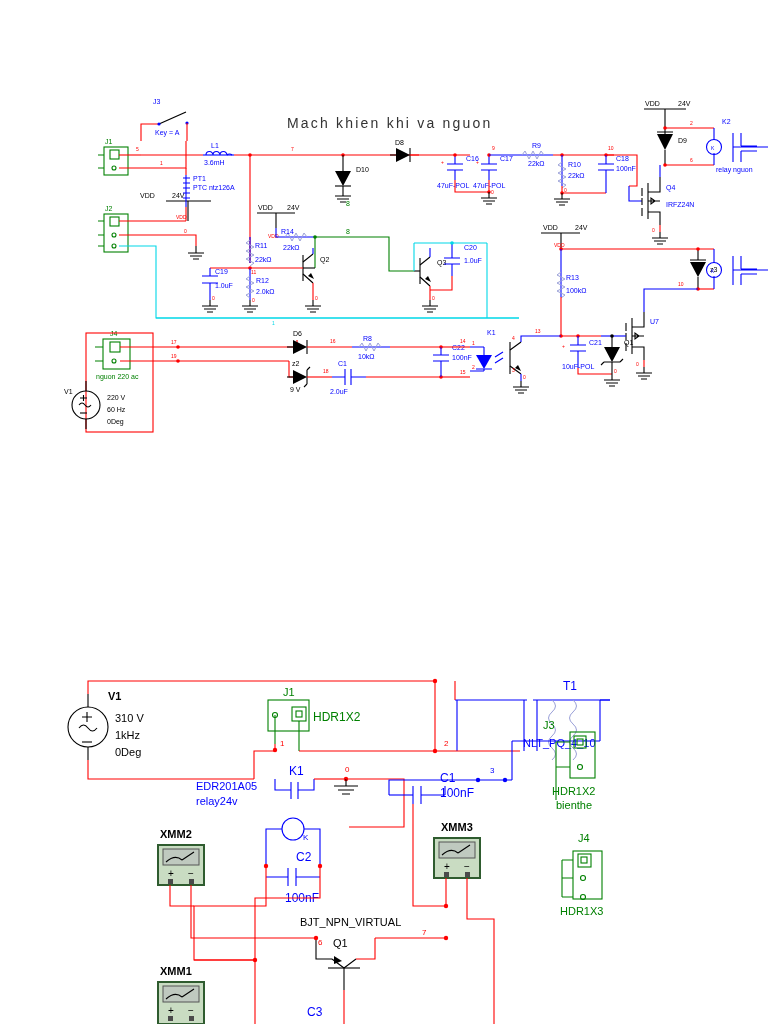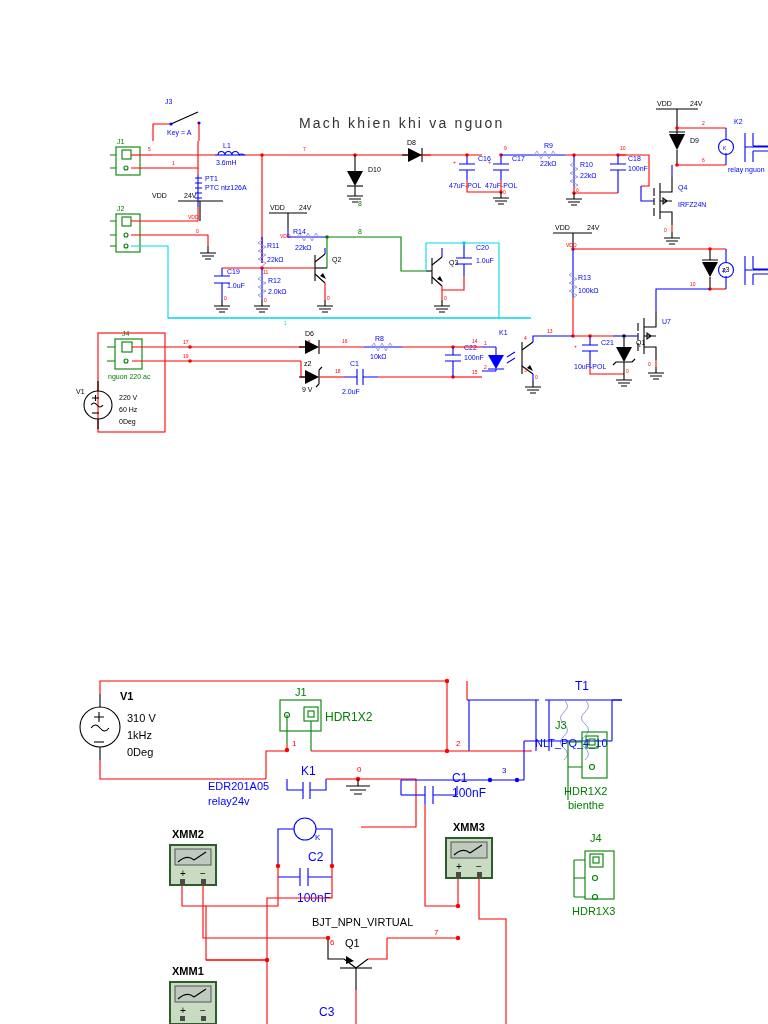--- a/index.html
+++ b/index.html
@@ -1,19 +1,19 @@
 <!DOCTYPE html>
 <html><head>
 <meta charset="utf-8">
 <title>Multisim Schematic</title>
 <style>
   html,body{margin:0;padding:0;background:#ffffff;}
   body{width:768px;height:1024px;position:relative;overflow:hidden;
        font-family:"Liberation Sans","DejaVu Sans",sans-serif;}
-  #sheet{position:absolute;left:12px;top:0;width:632px;height:1024px;text-decoration:underline;}
+  #sheet{position:absolute;left:0;top:0;width:632px;height:1024px;text-decoration:underline;}
   svg{display:block;}
   text{font-family:"Liberation Sans","DejaVu Sans",sans-serif;}
   .lbl-blue{fill:#0000ff;font-size:7px;}
   .lbl-green{fill:#008000;font-size:7px;}
   .lbl-red{fill:#ff0000;font-size:5px;}
   .lbl-black{fill:#000000;font-size:7px;}
   .lbl-black-b{fill:#000000;font-size:8px;font-weight:bold;}
   .title-txt{fill:#333333;font-size:14px;letter-spacing:2.2px;}
   .w-red{stroke:#ff0000;stroke-width:1.1;fill:none;}
   .w-blue{stroke:#0000ff;stroke-width:1.1;fill:none;}

